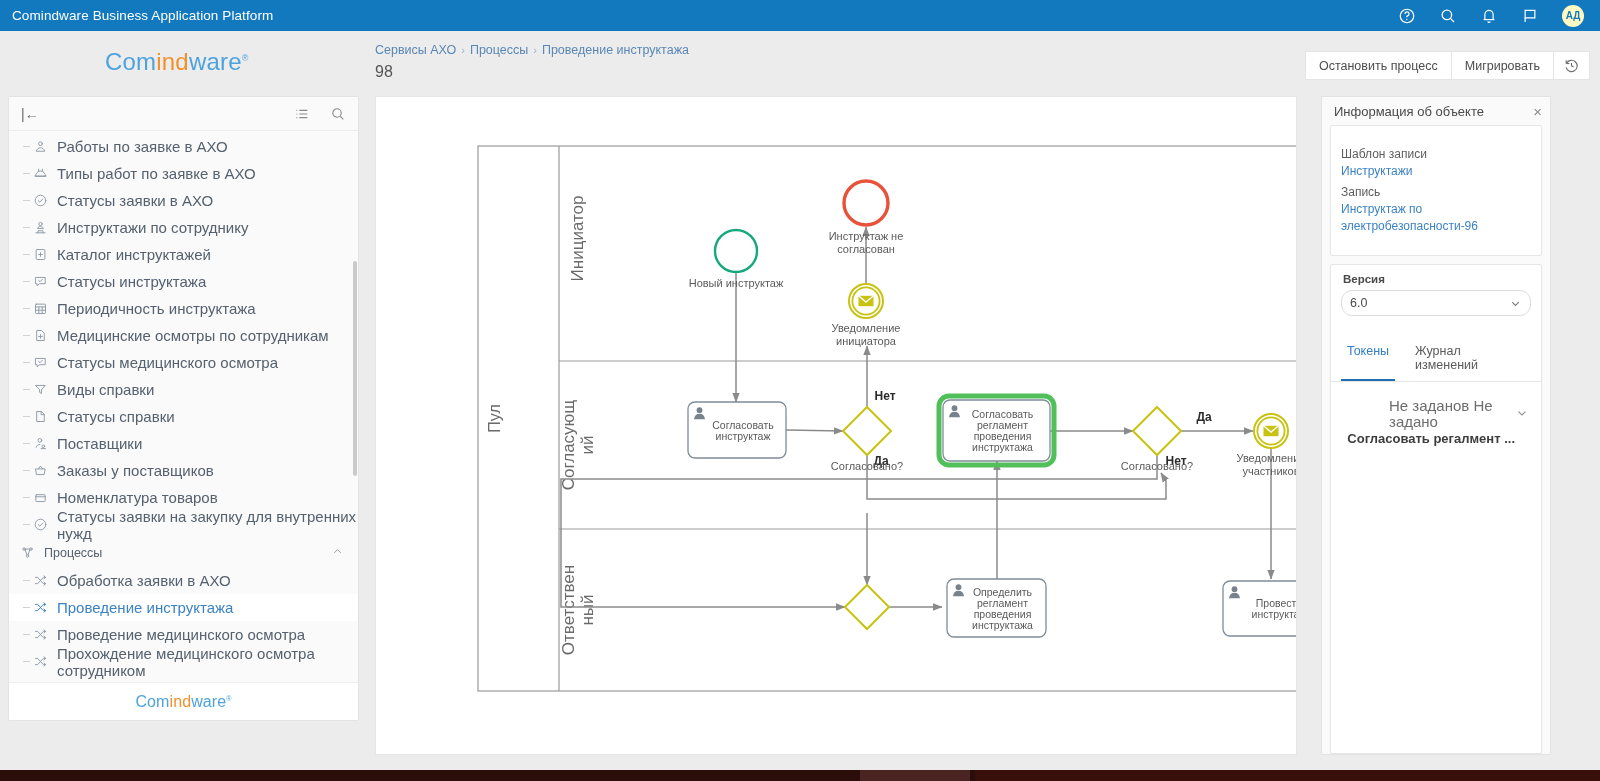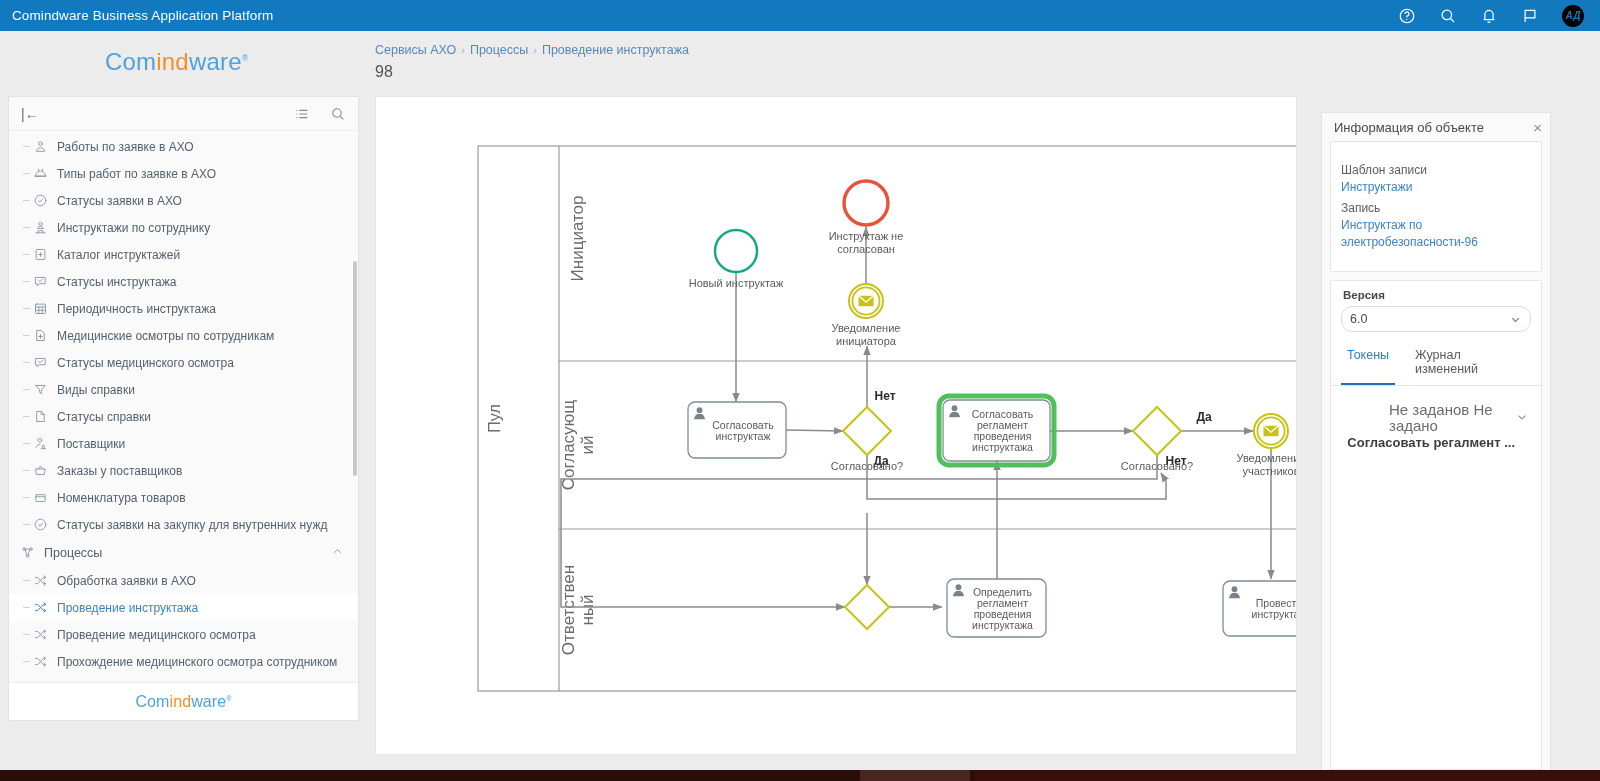--- a/index.html
+++ b/index.html
@@ -16,22 +16,22 @@
     background: #1279bf; display: flex; align-items: center;
   }
   .topbar-title {
     color: #fff; font-size: 13.5px; margin-left: 12px; letter-spacing: .1px;
   }
   .topbar-icons {
     margin-left: auto; display: flex; align-items: center; gap: 23px; margin-right: 16px;
   }
   .topbar-icons .ico { width: 18px; height: 18px; display:block; color:#fff; }
   .avatar {
-    width: 22px; height: 22px; border-radius: 50%; background: #000000; color: #1279bf;
-    font-size: 10px; font-weight: bold; display: flex; align-items: center; justify-content: center; font-style: italic;
+    width: 22px; height: 22px; border-radius: 50%; background: #fef9c3; color: #1279bf;
+    font-size: 10px; font-weight: bold; display: flex; align-items: center; justify-content: center;
   }
 
   
   .secondbar {
     position: absolute; top: 31px; left: 0; width: 1600px; height: 83px;
     background: #ececec;
   }
   .logo-top {
     position: absolute; left: 105px; top: 17px;
     font-size: 24px; letter-spacing: .2px;
@@ -64,21 +64,21 @@
     height: 34px; display: flex; align-items: center; padding: 0 12px;
     border-bottom: 1px solid #ededed; background: #fafafa; flex: 0 0 34px;
   }
   .sb-header .collapse { color: #6b6b6b; cursor: pointer; font-size: 14px; }
   .sb-header .right-icons { margin-left: auto; display: flex; gap: 20px; align-items: center; }
   .sb-header .right-icons svg { width: 16px; height: 16px; color: #8a8a8a; cursor: pointer; }
 
   .sb-list { flex: 1; overflow: hidden; position: relative; padding-top: 2px; }
   .sb-item {
     display: flex; align-items: center; height: 27px; padding-left: 24px;
-    font-size: 12px; color: #55616e; cursor: pointer; position: relative;
+    font-size: 15px; color: #55616e; cursor: pointer; position: relative;
   }
   .sb-item .tick {
     position: absolute; left: 14px; width: 7px; height: 1px; background: #d2d2d2;
   }
   .sb-item .ic { width: 15px; height: 15px; margin-right: 9px; color: #8d99a6; flex: 0 0 15px; }
   .sb-item.active { background: #fff; color: #3c83c4; }
   .sb-item.active .ic { color: #3c83c4; }
   .sb-group {
     display: flex; align-items: center; height: 29px; padding-left: 11px;
     font-size: 12.5px; color: #55616e; cursor: pointer;
@@ -102,42 +102,42 @@
   
   .canvas {
     position: absolute; left: 375px; top: 96px; width: 922px; height: 659px;
     background: #fff; border: 1px solid #e6e6e6;
     overflow: hidden;
   }
   .bpmn { position: absolute; left: 0; top: 0; }
 
   
   .rpanel {
-    position: absolute; left: 1321px; top: 112px; width: 230px; height: 659px;
+    position: absolute; left: 1321px; top: 96px; width: 230px; height: 659px;
     background: #fafafa; border: 1px solid #e3e3e3;
     display: flex; flex-direction: column;
   }
   .rp-title {
     height: 28px; display: flex; align-items: center; padding: 0 8px 0 12px;
     font-size: 13px; color: #4a4a4a; flex: 0 0 28px;
   }
   .rp-title .close { margin-left: auto; cursor: pointer; color: #8d8d8d; font-size: 15px; line-height: 1; }
   .rp-card {
     background: #fff; border: 1px solid #e6e6e6; margin: 0 8px 8px 8px;
     padding: 20px 10px; border-radius: 2px;
   }
   .rp-label { font-size: 12px; color: #5d5d5d; line-height: 17px; }
   .rp-link { font-size: 12px; color: #3c83c4; line-height: 17px; cursor: pointer; }
   .rp-card2 {
     background: #fff; border: 1px solid #e6e6e6; margin: 0 8px; border-radius: 2px;
     flex: 1; display: flex; flex-direction: column; overflow: hidden;
   }
   .rp-version-lbl { font-size: 11.5px; font-weight: bold; color: #4a4a4a; padding: 8px 12px 5px 12px; }
   .select {
-    margin: 0 10px 10px 10px; height: 26px; border: 1px solid #dcdcdc; border-radius: 11px;
+    margin: 0 10px 22px 10px; height: 26px; border: 1px solid #dcdcdc; border-radius: 11px;
     display: flex; align-items: center; padding: 0 8px; font-size: 12.5px; color: #4a4a4a;
     cursor: pointer;
   }
   .select .chev { margin-left: auto; color: #7a7a7a; }
   .rp-tabs { display: flex; border-bottom: 1px solid #e6e6e6; padding: 0 10px; }
   .rp-tab {
     font-size: 12.5px; color: #5a5a5a; padding: 6px 6px 7px 6px; margin-right: 14px;
     cursor: pointer; border-bottom: 2px solid transparent;
   }
   .rp-tab.active { color: #2f7fc4; border-bottom-color: #1f6fb5; }
@@ -193,20 +193,32 @@
     <span class="b">Com</span><span class="o">ind</span><span class="b">ware</span><span class="reg">®</span>
   </div>
 
   <div class="breadcrumb-wrap">
     <div class="breadcrumb">
       <span class="crumb">Сервисы АХО</span><span class="sep">›</span><span class="crumb">Процессы</span><span class="sep">›</span><span class="crumb">Проведение инструктажа</span>
     </div>
     <div class="rec-number">98</div>
   </div>
 
+  <div class="topactions">
+    <div class="btn">Остановить процесс</div>
+    <div class="btn">Мигрировать</div>
+    <div class="btn">
+      <svg width="17" height="17" viewBox="0 0 24 24" fill="none" stroke="#6f6f6f" stroke-width="1.6">
+        <path d="M4.5 9.2V4.6"></path>
+          <path d="M4.5 9.2h4.6"></path>
+        <path d="M4.9 9a8 8 0 1 1-.6 5.6"></path>
+        <path d="M12 8.3v4.2l3 1.8"></path>
+      </svg>
+    </div>
+  </div>
 </div>
 
 <div class="sidebar">
   <div class="sb-header">
     <span class="collapse">|←</span>
     <div class="right-icons">
       <svg viewBox="0 0 24 24" fill="none" stroke="currentColor" stroke-width="1.7">
         <path d="M8 6.5h12M8 12h12M8 17.5h12"></path>
         <circle cx="4.3" cy="6.5" r=".9" fill="currentColor" stroke="none"></circle>
         <circle cx="4.3" cy="12" r=".9" fill="currentColor" stroke="none"></circle>

